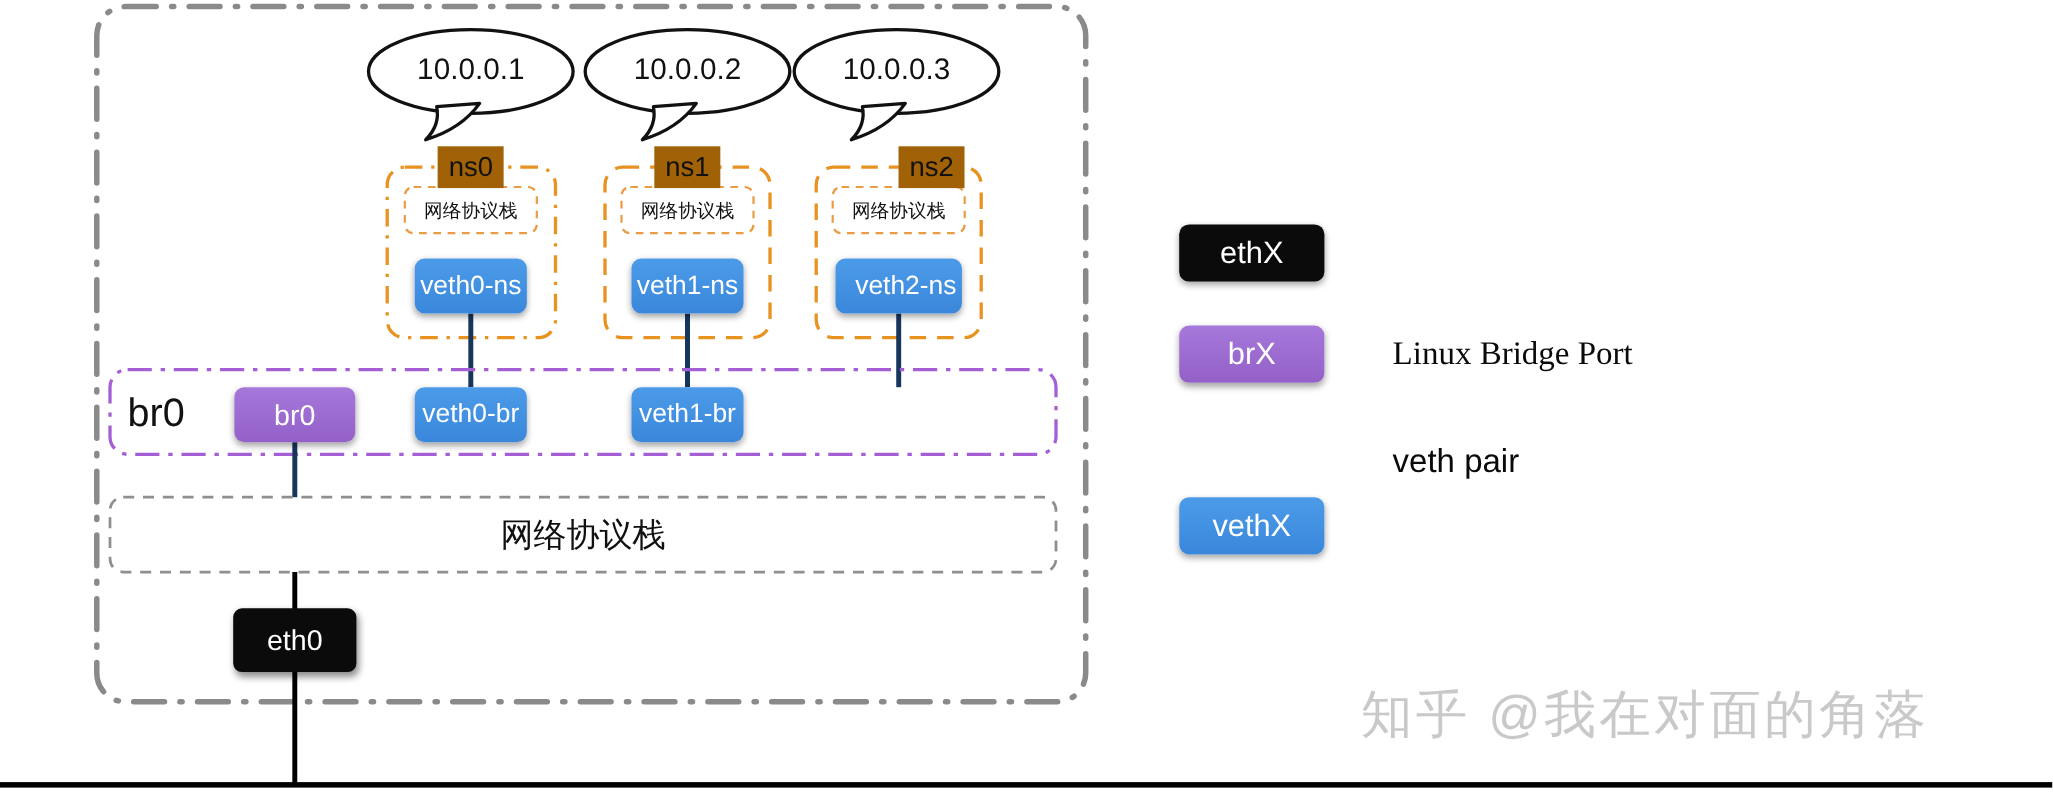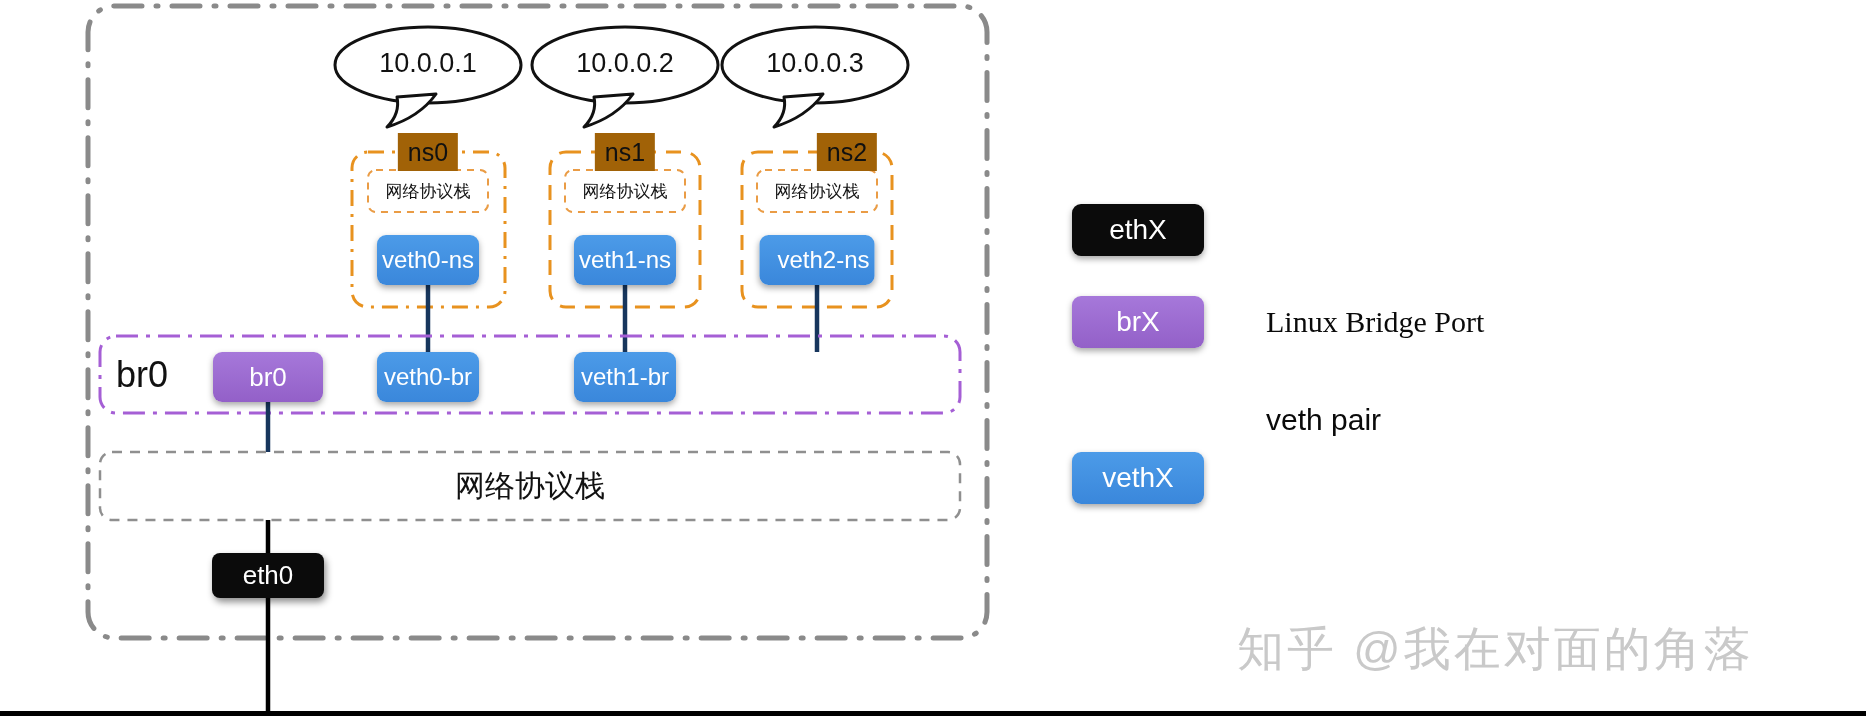--- a/index.html
+++ b/index.html
@@ -14,21 +14,21 @@
   .bubble-text{top:48px;transform:translateX(-50%);font-size:27px;font-weight:400;}
   .ns-label{top:133px;transform:translateX(-50%);font-size:25px;font-weight:500;background:#a16207;padding:0 10px;line-height:38px;}
   .mini-stack{width:120px;height:42px;display:flex;align-items:center;justify-content:center;font-size:17px;transform:translateX(-50%);}
   
   .node{
     display:flex;align-items:center;justify-content:center;
     color:#ffffff;border-radius:9px;box-shadow:0 3px 6px rgba(0,0,0,.35);
   }
   .veth{width:102px;height:50px;font-size:24px;background:linear-gradient(#4c9be8,#3a87db);transform:translateX(-50%);}
   .brport{width:110px;height:50px;font-size:26px;background:linear-gradient(#a678da,#9360c8);}
-  .nic{width:112px;height:45px;font-size:26px;background:#0b0b0b;border-radius:8px;box-shadow:2px 4px 7px rgba(0,0,0,.45);}
+  .nic{width:112px;height:58px;font-size:26px;background:#0b0b0b;border-radius:8px;box-shadow:2px 4px 7px rgba(0,0,0,.45);}
   .bridge-label{left:116px;top:336px;height:77px;display:flex;align-items:center;font-size:36px;}
   .stack-text{left:100px;top:452px;width:860px;height:68px;display:flex;align-items:center;justify-content:center;font-size:30px;}
   
   .legend-box{left:1072px;width:132px;height:52px;font-size:28px;transform:none;}
   .legend-eth{background:#0b0b0b;}
   .legend-br{background:linear-gradient(#a678da,#9360c8);}
   .legend-veth{background:linear-gradient(#4c9be8,#3a87db);}
   .legend-text{left:1266px;height:52px;display:flex;align-items:center;font-size:30px;color:#0a0a0a;}
   .watermark{left:1237px;top:618px;font-size:47px;color:#c9c9c9;letter-spacing:3px;font-weight:500;}
 </style>

